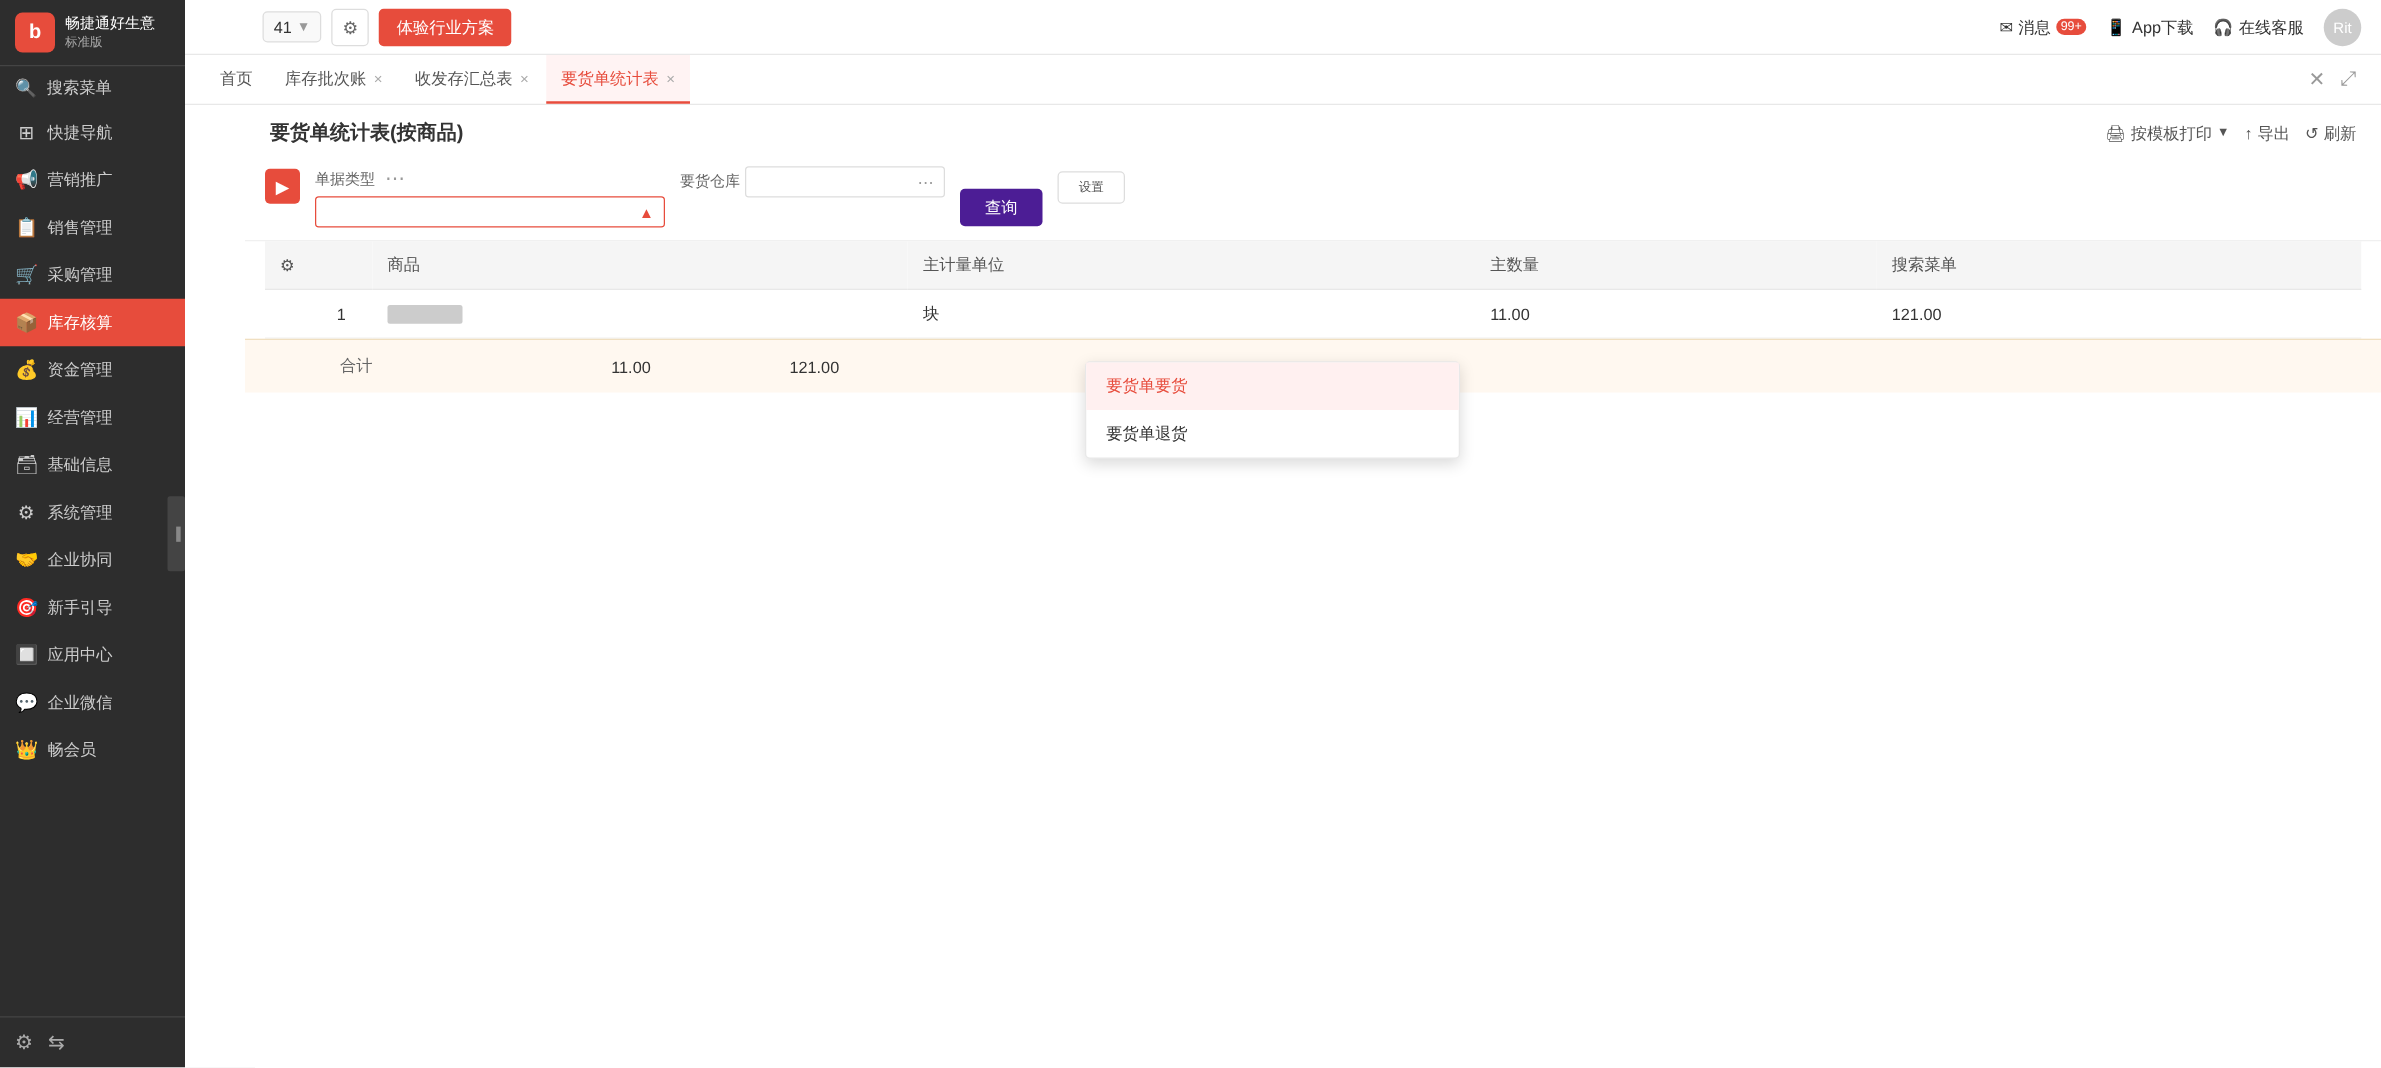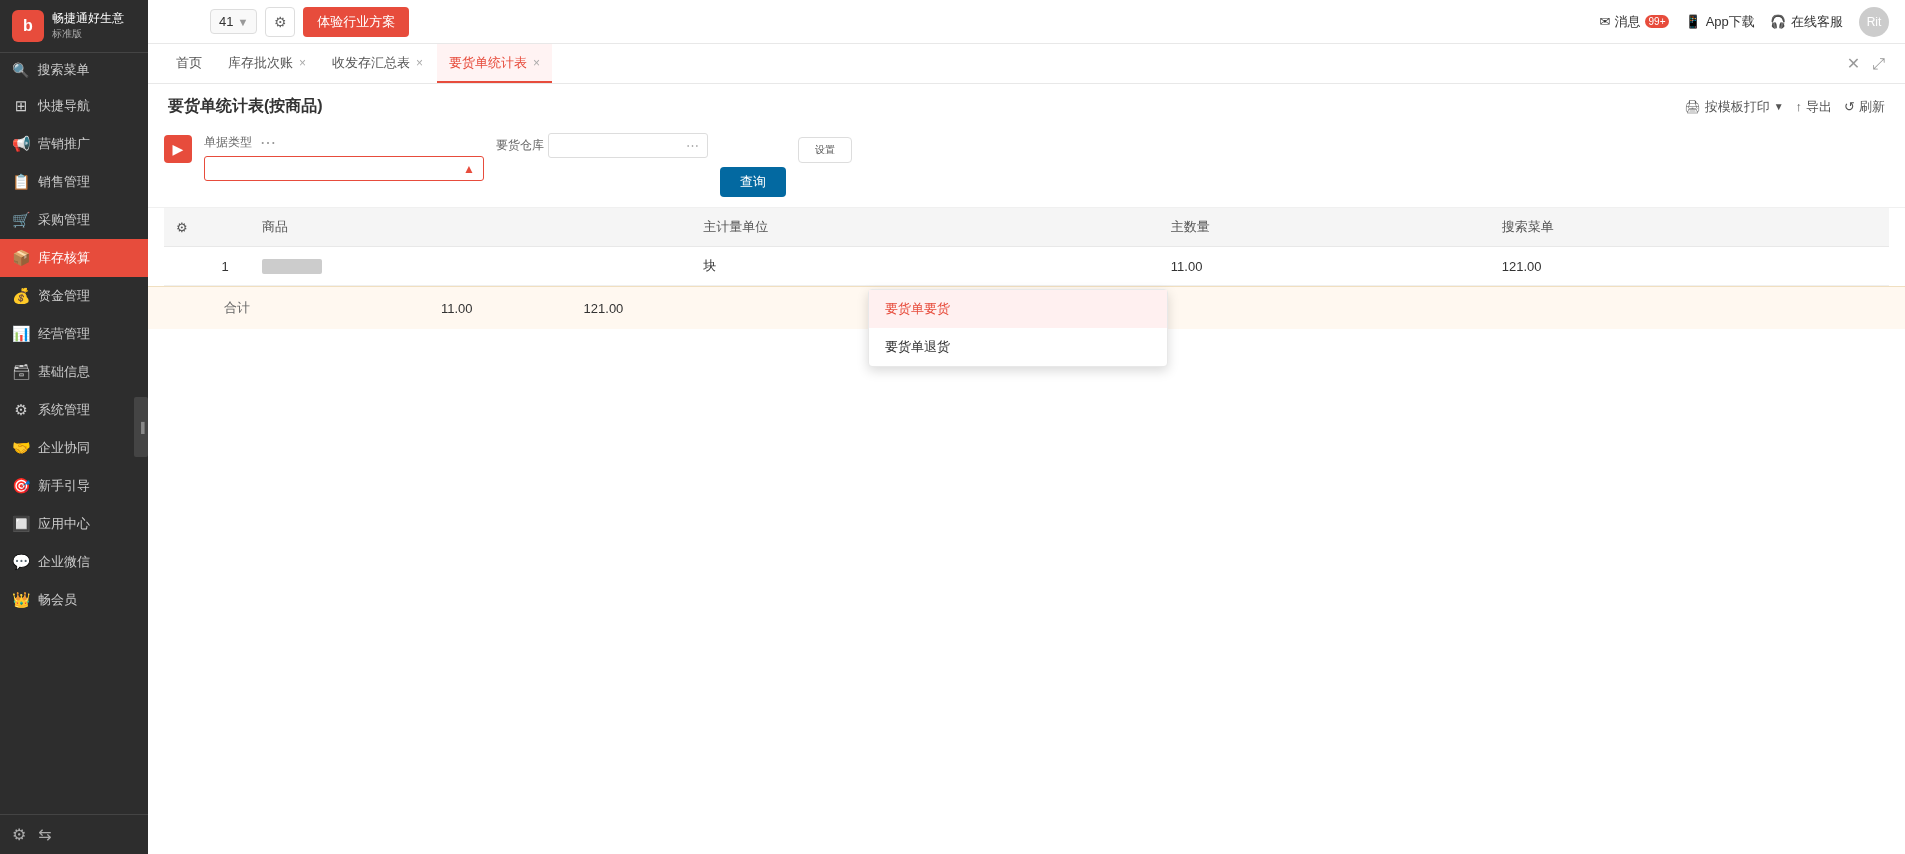--- a/index.html
+++ b/index.html
@@ -163,20 +163,21 @@
       overflow: auto;
       padding: 0;
       background: #f5f5f5;
       position: relative;
     }
 
     .page-container {
       background: #fff;
       margin: 0;
       min-height: 100%;
+      padding-left: 48px;
     }
 
     
     .page-header {
       display: flex; align-items: center; justify-content: space-between;
       padding: 12px 20px 8px;
       background: #fff;
     }
     .page-title {
       font-size: 16px; font-weight: bold; color: #333;
@@ -243,23 +244,23 @@
       display: flex; flex-direction: row; gap: 4px;
     }
     .warehouse-select {
       border: 1px solid #ddd; border-radius: 3px;
       padding: 4px 8px; min-width: 160px; font-size: 13px;
       display: flex; align-items: center; justify-content: space-between;
       cursor: pointer; background: #fff;
     }
 
     .query-btn {
-      background: #0369a1; color: #fff; border: none;
+      background: #4c1d95; color: #fff; border: none;
       padding: 6px 20px; border-radius: 4px; cursor: pointer; font-size: 13px;
-      align-self: flex-start; margin-top: 34px;
+      align-self: flex-start; margin-top: 18px;
     }
     .settings-btn {
       background: #fff; color: #555; border: 1px solid #ddd;
       padding: 5px 16px; border-radius: 4px; cursor: pointer; font-size: 10px;
       align-self: flex-start; margin-top: 4px;
     }
 
     
     .dropdown-overlay {
       position: absolute;

